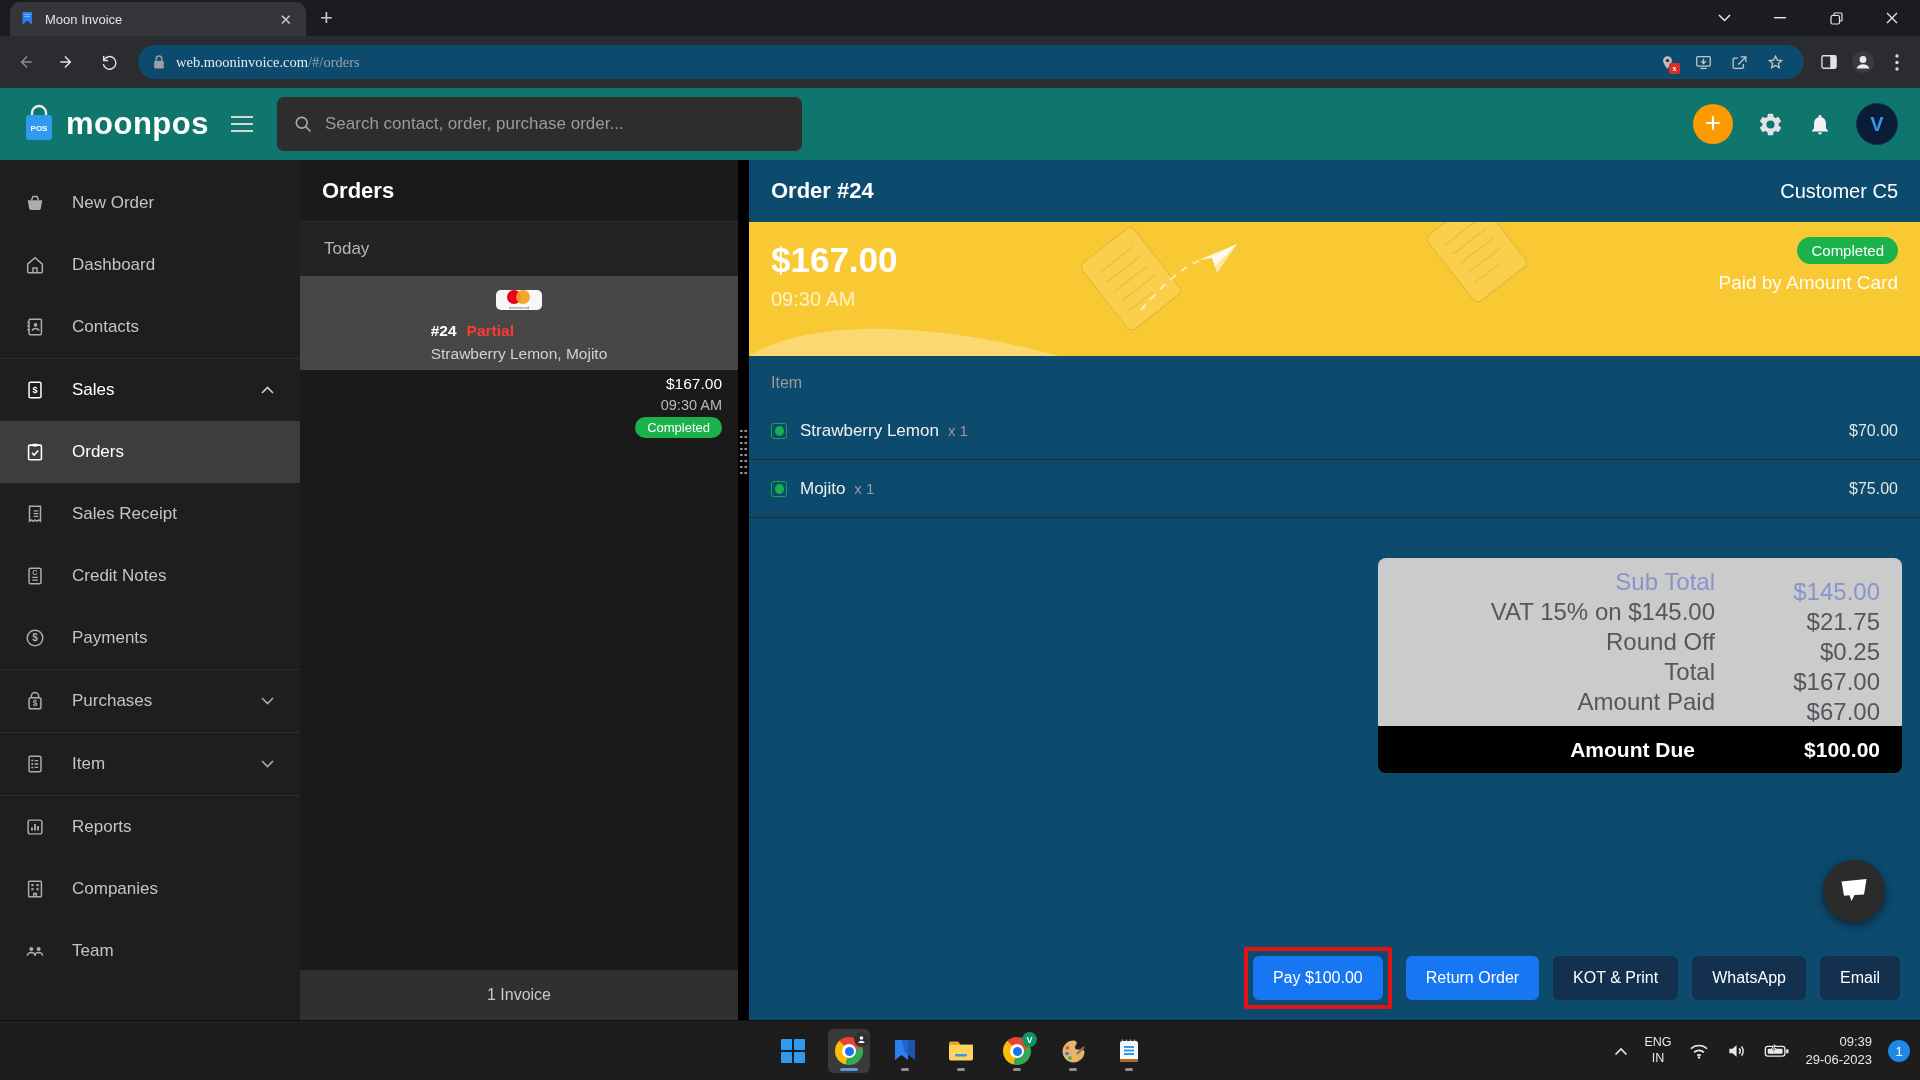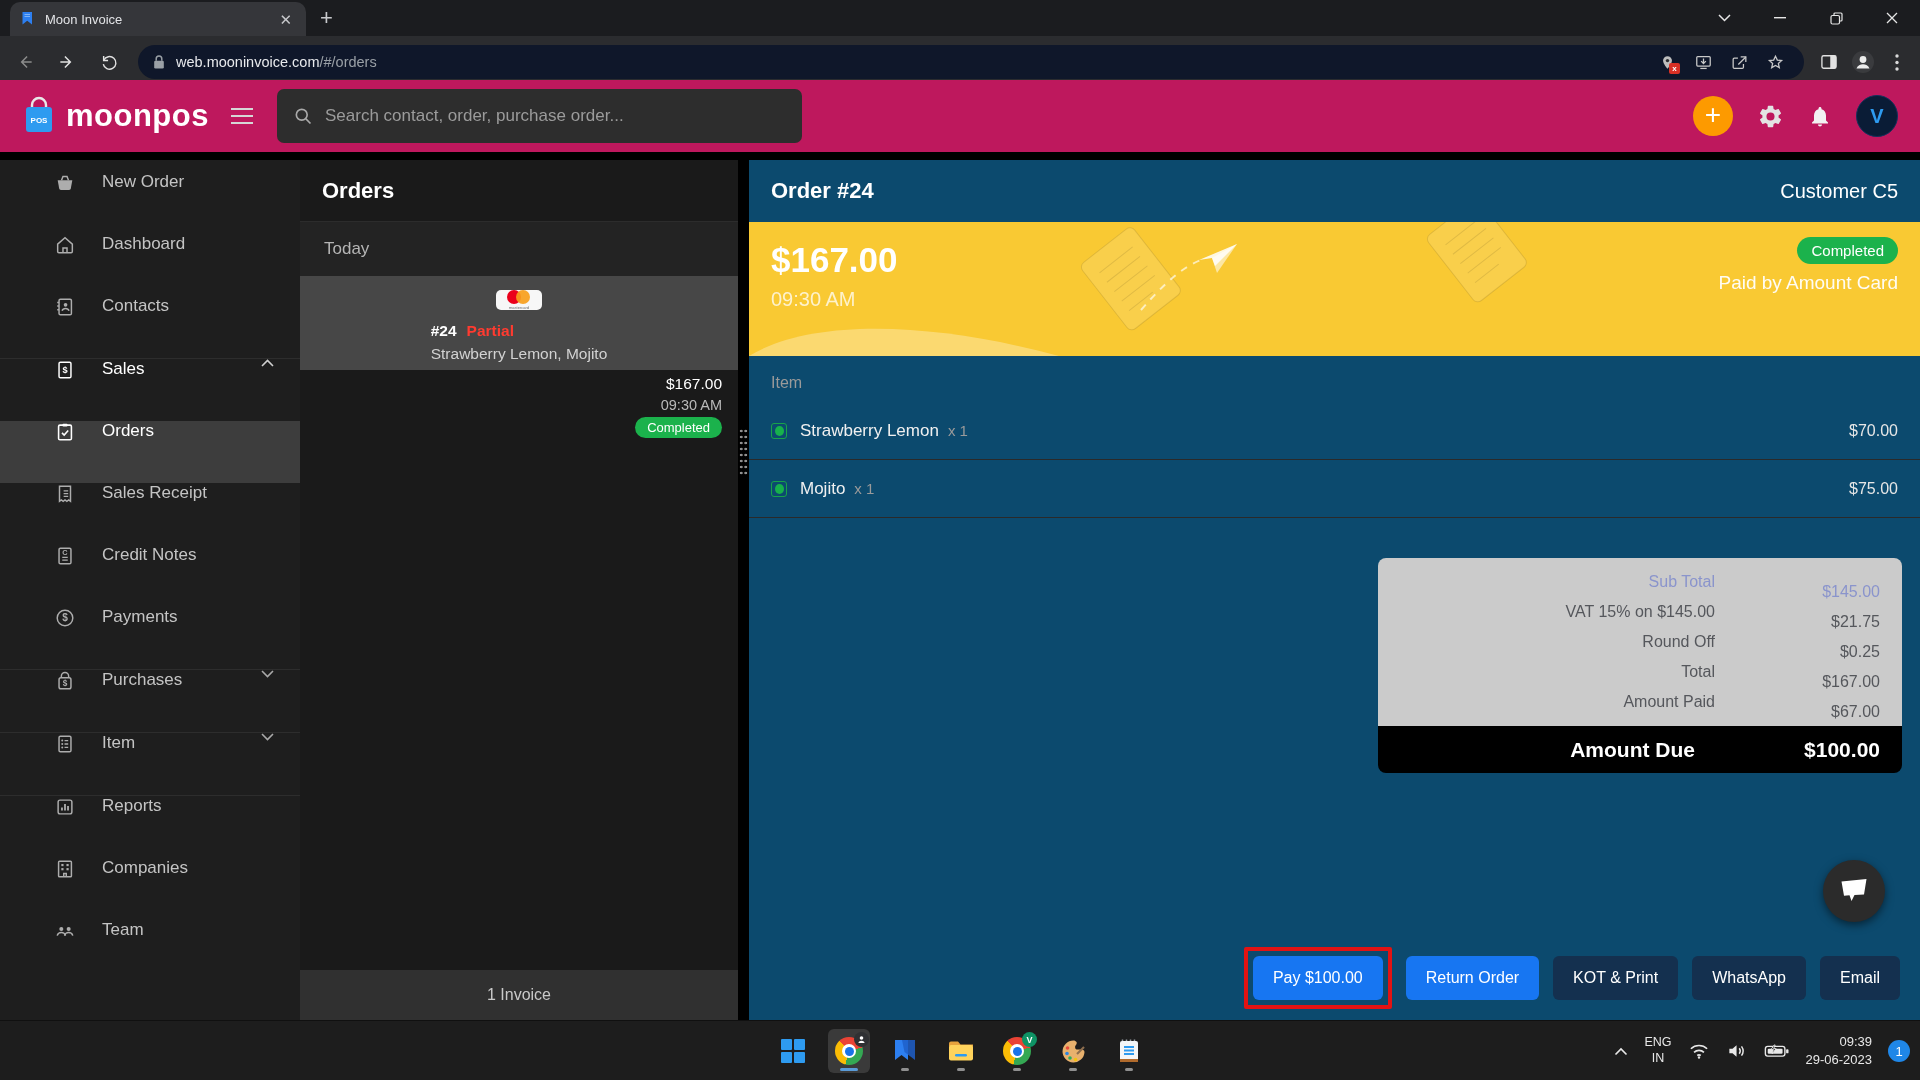--- a/index.html
+++ b/index.html
@@ -10,45 +10,45 @@
   
   .tabstrip { position:absolute; left:0; top:0; width:1920px; height:36px; background:#1B1C1F; display:flex; align-items:flex-end; }
   .tab { width:296px; height:34px; margin-left:10px; background:#35363A; border-radius:10px 10px 0 0; display:flex; align-items:center; padding:0 10px; gap:9px; }
   .tab-title { flex:1; color:#E2E3E6; font-size:13px; white-space:nowrap; overflow:hidden; }
   .tab-close { color:#C7C8CB; font-size:15px; line-height:1; padding:2px 4px; border-radius:50%; }
   .newtab { color:#C8C9CC; font-size:22px; line-height:1; margin:0 0 7px 14px; }
   .wincontrols { position:absolute; right:0; top:0; height:36px; display:flex; }
   .winbtn { width:56px; height:36px; display:flex; align-items:center; justify-content:center; color:#E6E6E6; }
   .toolbar { position:absolute; left:0; top:36px; width:1920px; height:52px; background:#2B2C2F; display:flex; align-items:center; }
   .navbtn { width:34px; height:34px; margin-left:8px; display:flex; align-items:center; justify-content:center; border-radius:50%; }
-  .urlbar { height:34px; flex:1; margin:0 10px 0 12px; background:#0f172a; border-radius:17px; display:flex; align-items:center; padding:0 14px; gap:10px; }
+  .urlbar { height:34px; flex:1; margin:0 10px 0 12px; background:#0c4a6e; border-radius:17px; display:flex; align-items:center; padding:0 14px; gap:10px;font-family:Liberation Serif, serif; }
   .url { font-size:14.5px; }
   .url .host { color:#E8EAED; } .url .path { color:#9AA0A6; }
   .urlicons { display:flex; align-items:center; gap:6px; margin-left:auto; }
   .tbicon { width:30px; height:30px; display:flex; align-items:center; justify-content:center; border-radius:50%; position:relative; }
   .pinbadge { position:absolute; right:2px; bottom:3px; width:11px; height:11px; background:#D93025; border-radius:2px; color:#fff; font-size:8px; line-height:11px; text-align:center; font-weight:bold; }
   .rightbtns { display:flex; align-items:center; gap:4px; margin-right:8px; }
 
   
-  .appbar { position:absolute; left:0; top:80px; width:1920px; height:72px; background:#be185d; display:flex; align-items:center; }
+  .appbar { position:absolute; left:0; top:88px; width:1920px; height:72px; background:#0f766e; display:flex; align-items:center; }
   .brand { display:flex; align-items:center; gap:10px; margin-left:22px; }
   .brand-name { color:#fff; font-size:31px; font-weight:bold; letter-spacing:.5px; }
   .hamburger { margin-left:16px; display:flex; flex-direction:column; gap:5px; padding:6px; }
   .hamburger i { display:block; width:22px; height:2px; background:#D6D6D6; }
   .searchbar { margin-left:18px; width:525px; height:54px; background:#2D2D2D; border-radius:7px; display:flex; align-items:center; padding:0 16px; gap:12px; }
   .searchbar input { flex:1; background:transparent; border:none; outline:none; color:#E6E6E6; font-size:17px; font-family:"Liberation Sans",sans-serif; }
   .searchbar input::placeholder { color:#9B9B9B; }
   .appbar-right { margin-left:auto; margin-right:22px; display:flex; align-items:center; gap:24px; }
   .plusbtn { width:40px; height:40px; border-radius:50%; background:#FD9A00; color:#fff; font-size:28px; display:flex; align-items:center; justify-content:center; padding-bottom:3px; }
   .avatar { width:42px; height:42px; border-radius:50%; background:#0A1C36; border:1px solid #13315C; color:#2E9BF0; font-size:20px; font-weight:bold; display:flex; align-items:center; justify-content:center; }
 
   
   .content { position:absolute; left:0; top:160px; width:1920px; height:860px; display:flex; }
   .sidebar { width:300px; background:#1E1E1E; padding-top:12px; }
-  .side-item { height:62px; display:flex; padding-left:54px; gap:26px; color:#ADADAD; cursor:pointer; }
+  .side-item { height:62px; display:flex; align-items:center; padding-left:24px; gap:26px; color:#ADADAD; cursor:pointer; }
   .side-item .slabel { font-size:17px; color:#C4C4C4; }
   .side-item.section-open { color:#EDEDED; } .side-item.section-open .slabel { color:#FFF; }
   .side-item.active { background:#3D3D3D; color:#FFF; } .side-item.active .slabel { color:#FFF; }
   .schev { margin-left:auto; margin-right:26px; color:#A9A9A9; }
   .side-div { height:1px; background:#2D2D2D; }
 
   .orders-panel { width:438px; background:#1A1A1A; display:flex; flex-direction:column; }
   .panel-head { height:62px; display:flex; align-items:center; padding:0 22px; border-bottom:1px solid #2C2C2C; }
   .panel-title { color:#FFF; font-size:22px; font-weight:600; }
   .today { height:54px; background:#232323; display:flex; align-items:center; padding:0 24px; color:#B5B5B5; font-size:17px; }
@@ -89,21 +89,21 @@
   .items-head { color:#9A9A9A; font-size:16px; margin:18px 0 10px 22px; }
   .item-row { height:58px; display:flex; align-items:center; padding:0 22px; border-bottom:1px solid #2A2A2A; }
   .veg { width:16px; height:16px; border:1.5px solid #17A34A; border-radius:3px; display:flex; align-items:center; justify-content:center; }
   .veg i { width:9px; height:10px; border-radius:50%; background:#17B14C; }
   .item-name { color:#F0F0F0; font-size:17px; margin-left:13px; }
   .item-qty { color:#9A9A9A; font-size:15px; margin-left:9px; }
   .item-price { margin-left:auto; color:#E6E6E6; font-size:16px; }
 
   .summary { align-self:flex-end; margin:40px 18px 0 0; width:524px; border-radius:8px; overflow:hidden; }
   .summary-gray { background:#CBCBCB; padding:9px 0; }
-  .srow { height:30px; display:flex; align-items:center; padding:0 22px; font-size:16px; color:#55575C; }
+  .srow { height:30px; display:flex; align-items:center; padding:0 22px; font-size:24px; color:#55575C; }
   .srow .sl { flex:1; text-align:right; } .srow .sv { width:165px; text-align:right;margin-top:20px; }
   .srow.accent { color:#8A94CC; }
   .due-bar { background:#000; height:47px; display:flex; align-items:center; padding:0 22px; color:#FFF; font-size:21px; font-weight:bold; }
   .due-bar .sl { flex:1; text-align:right; } .due-bar .sv { width:185px; text-align:right; }
 
   .chat-fab { position:absolute; right:35px; bottom:98px; width:62px; height:62px; border-radius:50%; background:#2B2B2B; box-shadow:0 3px 8px rgba(0,0,0,.5); display:flex; align-items:center; justify-content:center; }
 
   .actions { position:absolute; right:20px; bottom:11px; display:flex; align-items:center; gap:14px; }
   .btn { height:44px; border:none; border-radius:6px; color:#FFF; font-size:16px; padding:0 20px; font-family:"Liberation Sans",sans-serif; cursor:pointer; white-space:nowrap; }
   .btn.primary { background:#1776F2; }

